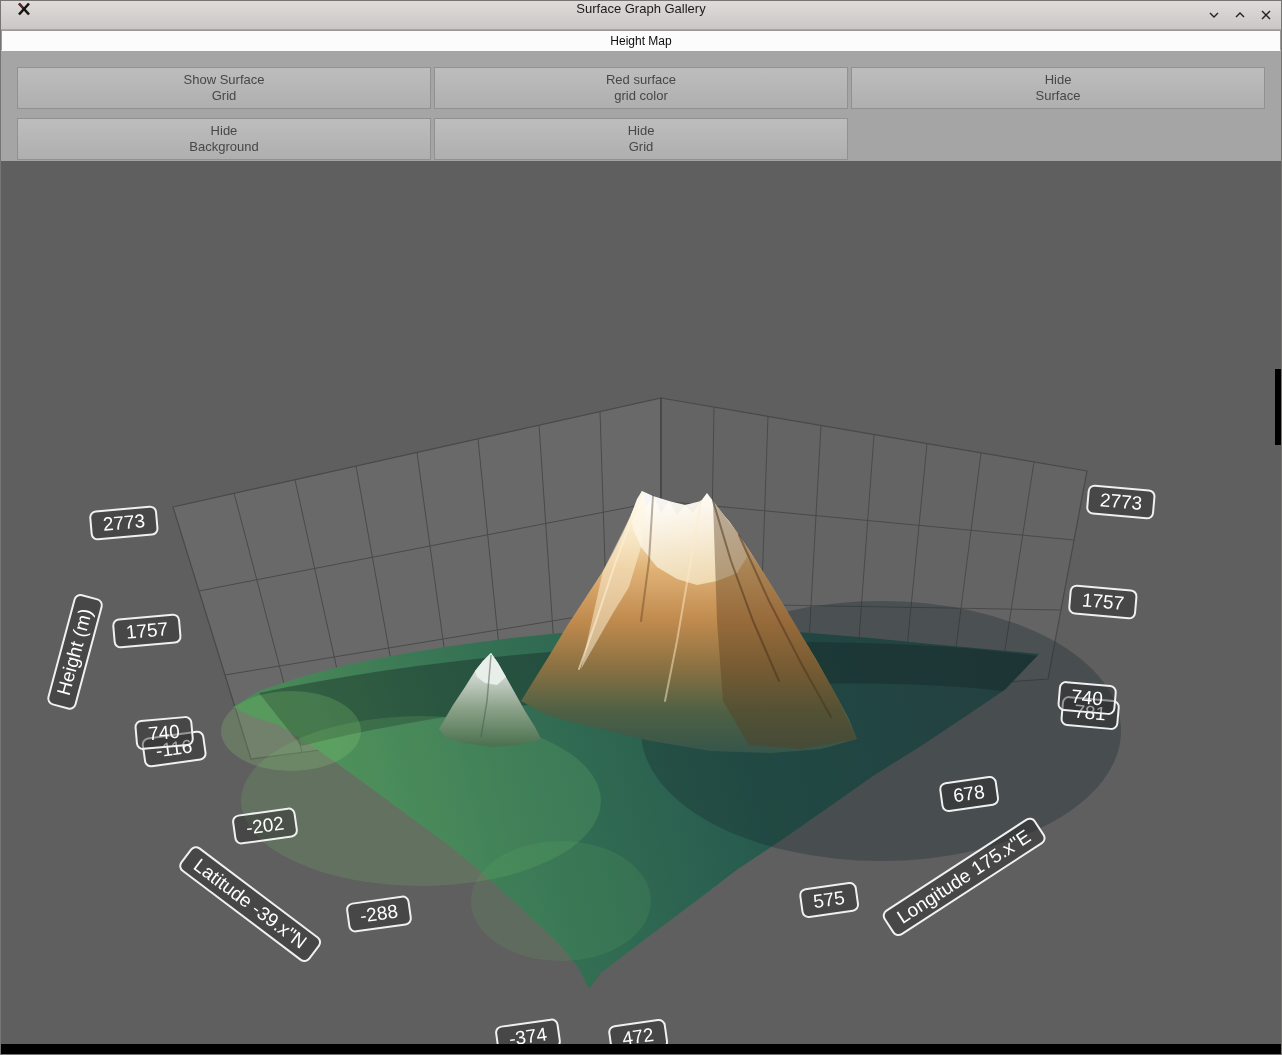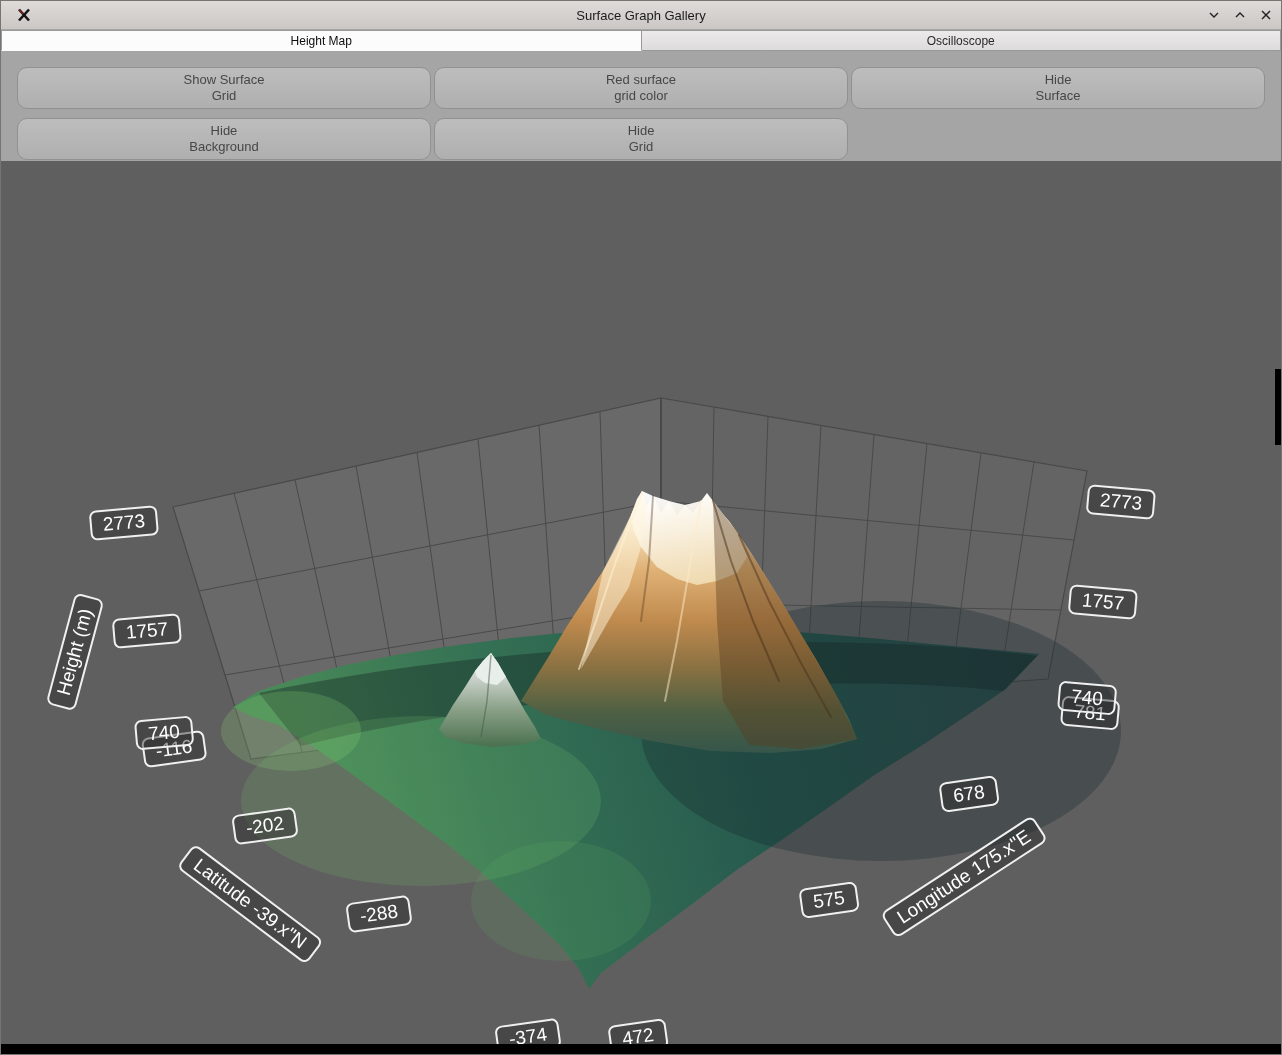--- a/index.html
+++ b/index.html
@@ -7,21 +7,21 @@
     width:1282px;height:1055px;position:relative;overflow:hidden;
     font-family:"Liberation Sans",sans-serif;background:#5f5f5f;
   }
   .window{position:absolute;inset:0;border:1px solid #777573;box-sizing:border-box;}
 
   
   .titlebar{
     position:absolute;top:0;left:0;right:0;height:28px;
     background:linear-gradient(#dedbd8,#cac7c4);
     border-bottom:1px solid #a8a5a2;
-    display:flex;align-items:center;padding-left:8px;
+    display:flex;align-items:flex-start;padding-left:8px;
   }
   .app-icon{width:16px;height:16px;margin-left:7px;flex:0 0 auto;}
   .win-title{
     position:absolute;left:0;right:0;text-align:center;
     font-size:13px;color:#1b1b1b;pointer-events:none;
   }
   .win-controls{position:absolute;right:6px;top:0;height:28px;display:flex;align-items:center;gap:8px;}
   .win-btn{width:18px;height:18px;display:flex;align-items:center;justify-content:center;cursor:default;}
 
   
@@ -40,21 +40,21 @@
 
   
   .toolbar{
     position:absolute;top:50px;left:0;right:0;height:110px;
     background:#a5a5a5;box-sizing:border-box;
     padding:16px 16px 0 16px;
     display:grid;grid-template-columns:1fr 1fr 1fr;gap:7px 3px;
   }
   .tb-btn{
     height:40px;background:linear-gradient(#bdbdbd,#afafaf);
-    border:1px solid #919191;border-radius:10px;
+    border:1px solid #919191;border-radius:0;
     color:#474747;font-size:13px;line-height:16px;
     display:flex;align-items:center;justify-content:center;
     text-align:center;white-space:pre-line;font-family:"Liberation Sans",sans-serif;
   }
 
   
   .plot{
     position:absolute;top:160px;left:0;right:0;bottom:10px;
     background:#5f5f5f;overflow:hidden;
   }
@@ -99,21 +99,20 @@
         <svg width="12" height="12" viewBox="0 0 12 12">
             <line x1="2" y1="2" x2="10" y2="10" stroke="#222" stroke-width="1.4"></line>
             <line x1="10" y1="2" x2="2" y2="10" stroke="#222" stroke-width="1.4"></line>
           </svg>
       </span>
     </div>
   </div>
 
   <div class="tabbar">
     <div class="tab active">Height Map</div>
-    <div class="tab">Oscilloscope</div>
   </div>
 
   <div class="toolbar">
     <div class="tb-btn">Show Surface
 Grid</div>
     <div class="tb-btn">Red surface
 grid color</div>
     <div class="tb-btn">Hide
 Surface</div>
     <div class="tb-btn">Hide

